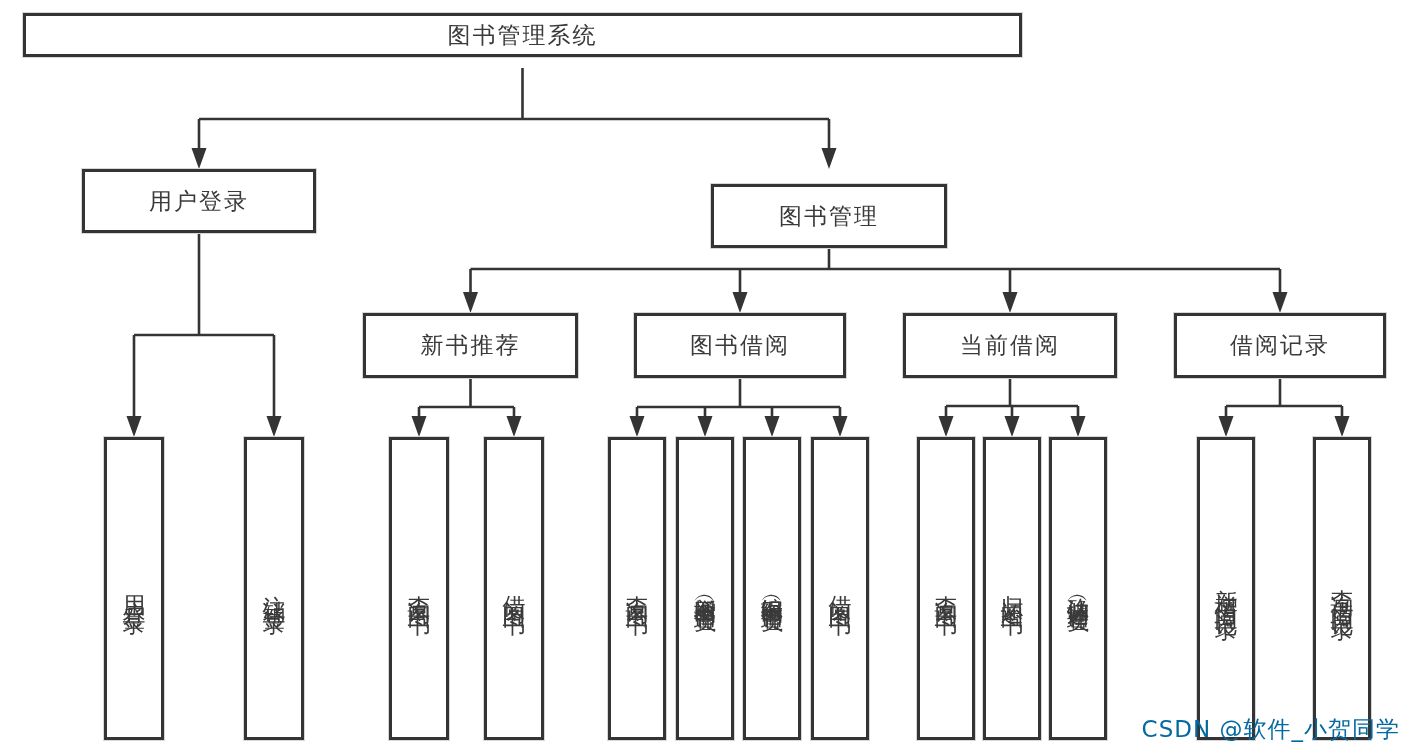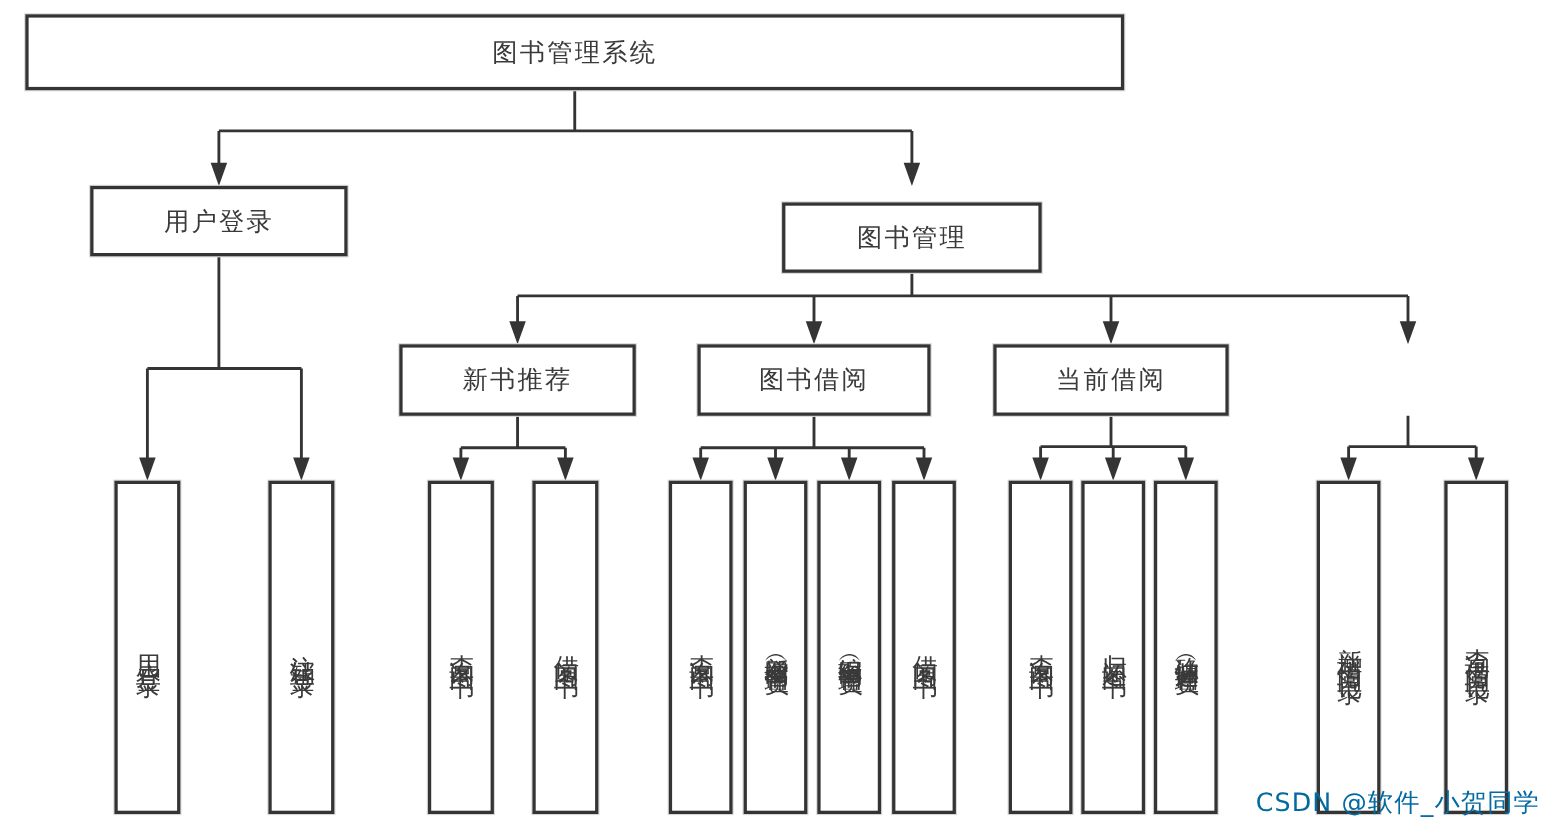--- a/index.html
+++ b/index.html
@@ -76,39 +76,42 @@
       <polygon points="764.5,416 779.5,416 772,437"></polygon>
       <polygon points="832.5,416 847.5,416 840,437"></polygon>
       <polygon points="938.5,416 953.5,416 946,437"></polygon>
       <polygon points="1004.5,416 1019.5,416 1012,437"></polygon>
       <polygon points="1070.5,416 1085.5,416 1078,437"></polygon>
       <polygon points="1218.5,416 1233.5,416 1226,437"></polygon>
       <polygon points="1334.5,416 1349.5,416 1342,437"></polygon>
     </g>
   </svg>
 
-  <div class="box h-box" style="left:23px;top:13px;width:999px;height:69px">
+  <div class="box h-box" style="left:23px;top:13px;width:999px;height:44px">
     <span>图书管理系统</span>
   </div>
 
   <div class="box h-box" style="left:82px;top:169px;width:234px;height:64px">
     <span>用户登录</span>
   </div>
   <div class="box h-box" style="left:711px;top:184px;width:236px;height:64px">
     <span>图书管理</span>
   </div>
 
   <div class="box h-box" style="left:363px;top:313px;width:215px;height:65px">
     <span>新书推荐</span>
   </div>
   <div class="box h-box" style="left:903px;top:313px;width:214px;height:65px">
     <span>当前借阅</span>
   </div>
   <div class="box h-box" style="left:634px;top:313px;width:212px;height:65px">
     <span>图书借阅</span>
+  </div>
+  <div class="box h-box" style="left:1174px;top:313px;width:212px;height:65px">
+    <span>借阅记录</span>
   </div>
 
   <div class="box v-box" style="left:104px;top:437px;width:60px;height:303px">
     <span class="v-label">用户登录</span>
   </div>
   <div class="box v-box" style="left:244px;top:437px;width:60px;height:303px">
     <span class="v-label">注销登录</span>
   </div>
 
   <div class="box v-box" style="left:389px;top:437px;width:60px;height:303px">

